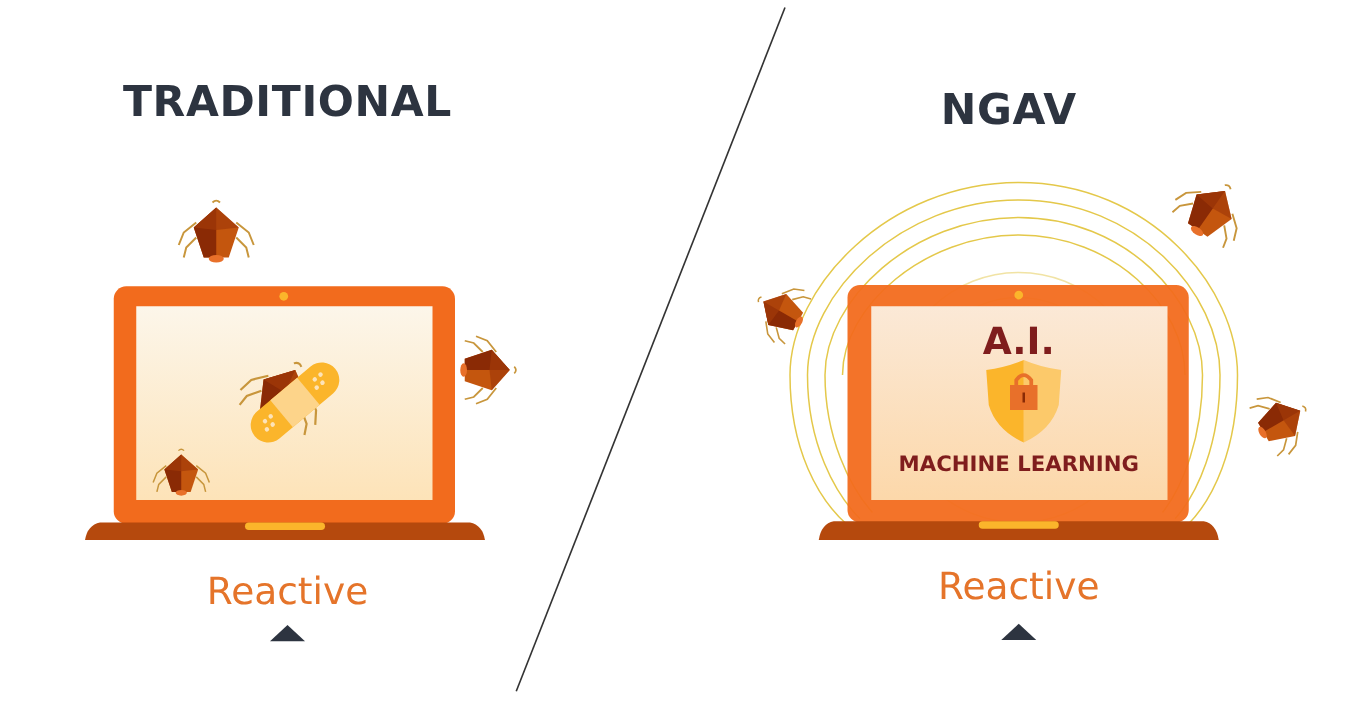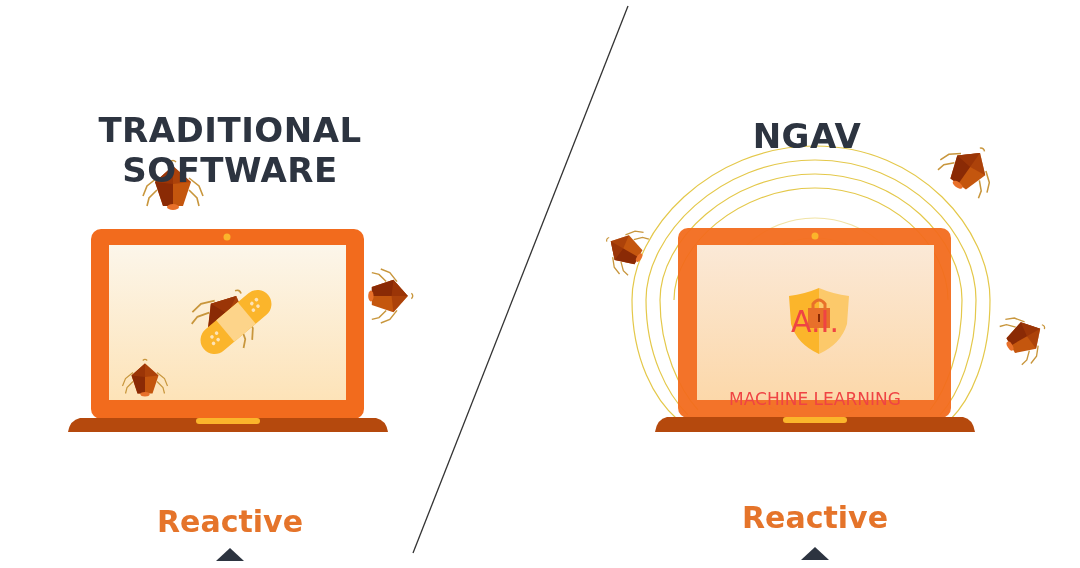--- a/index.html
+++ b/index.html
@@ -1,32 +1,32 @@
 <!DOCTYPE html>
 <html><head>
 <meta charset="utf-8">
 <style>
   html, body { margin:0; padding:0; }
   body { width:1080px; height:568px; background:#ffffff; position:relative; overflow:hidden;
          font-family:"Liberation Sans", sans-serif; }
-  .abs { position:absolute;margin-top:48px; }
+  .abs { position:absolute; }
   .heading { color:#2d3440; font-weight:700; text-align:center; letter-spacing:0.5px;
              font-family:"DejaVu Sans", sans-serif; }
   #h-left { left:60px; top:62px; width:340px; font-size:34px; line-height:40px; }
   #h-right { left:692px; top:68px; width:230px; font-size:34px; line-height:40px; }
-  .caption { font-weight:700; text-align:center; color:#e5742a; font-family:"DejaVu Sans", sans-serif; font-size:30px; }
+  .caption { font-weight:400; text-align:center; color:#e5742a; font-family:"DejaVu Sans", sans-serif; font-size:30px; }
   #cap-left { left:120px; top:456px; width:220px; }
   #cap-right { left:700px; top:452px; width:230px; }
   .tri { width:0; height:0; border-left:14px solid transparent; border-right:14px solid transparent; border-bottom:13px solid #2d3440; }
   #tri-left { left:216px; top:500px; }
   #tri-right { left:801px; top:499px; }
   svg { position:absolute; left:0; top:0; }
-  .screen-text { color:#ef4444; font-weight:400; text-align:center; font-family:"DejaVu Sans", sans-serif; }
+  .screen-text { color:#7f1d1d; font-weight:700; text-align:center; font-family:"DejaVu Sans", sans-serif; }
   #ai-label { left:760px; top:256px; width:110px; font-size:30px; }
-  #ml-label { left:700px; top:341px; width:230px; font-size:17px; }
+  #ml-label { left:700px; top:362px; width:230px; font-size:17px; }
 </style>
 </head>
 <body>
 
 <svg width="1080" height="568" viewBox="0 0 1080 568">
   <defs>
     <linearGradient id="scr" x1="0" y1="0" x2="0" y2="1">
       <stop offset="0" stop-color="#fcf6ea"></stop>
       <stop offset="1" stop-color="#fde3b8"></stop>
     </linearGradient>
@@ -111,21 +111,20 @@
   <g transform="translate(968,170) rotate(35) scale(0.95)">
       <use href="#bug"></use>
     </g>
   <g transform="translate(1024,338) rotate(60) scale(0.85)">
       <use href="#bug"></use>
     </g>
 </svg>
 
 <div class="abs heading" id="h-left">
   <div>TRADITIONAL</div>
-  <div>SOFTWARE</div>
 </div>
 <div class="abs heading" id="h-right">NGAV</div>
 
 <div class="abs screen-text" id="ai-label">A.I.</div>
 <div class="abs screen-text" id="ml-label">MACHINE LEARNING</div>
 
 <div class="abs caption" id="cap-left">Reactive</div>
 <div class="abs caption" id="cap-right">Reactive</div>
 
 <div class="abs tri" id="tri-left"></div>

